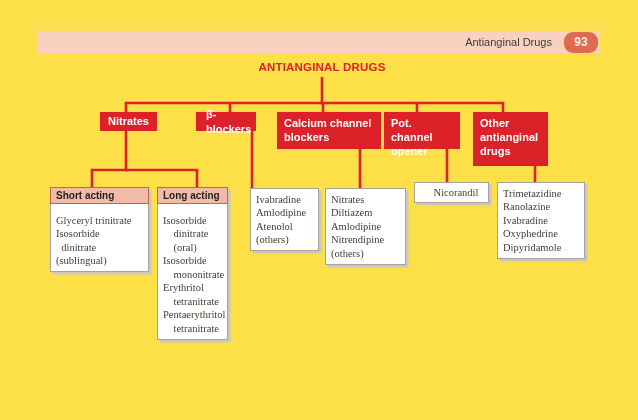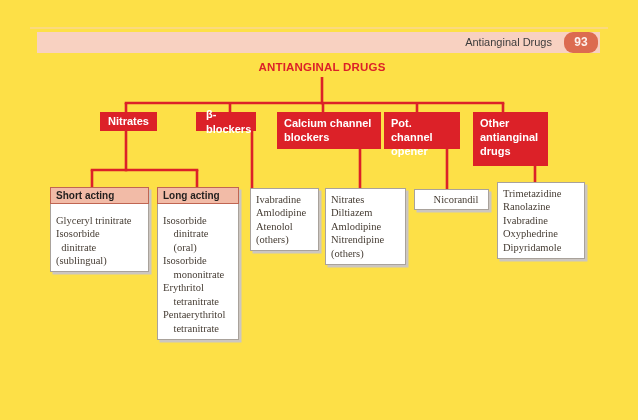--- a/index.html
+++ b/index.html
@@ -26,24 +26,24 @@
   .cat-pco{left:384px;top:112px;width:76px;height:37px;}
   .cat-other{left:473px;top:112px;width:75px;height:54px;}
   .leaf{position:absolute;background:#fff;border:1px solid #a9a29b;box-sizing:border-box;
         box-shadow:2.5px 2.5px 0 #ccc6c0;}
   .leaf-head{background:var(--leaf-head-salmon,#f2bba7);border:1px solid #c06552;margin:-1px -1px 6px -1px;
              font-weight:bold;font-size:10px;color:#221f1e;padding:2px 5px;}
   .leaf-body{font-family:"Liberation Serif",serif;font-size:10.5px;line-height:13.5px;
              color:#453c33;padding:3.5px 5px;}
   .leaf-body div{white-space:pre;}
   .leaf-short{left:50px;top:187px;width:99px;}
-  .leaf-long{left:157px;top:187px;width:82px;}
+  .leaf-long{left:157px;top:187px;width:71px;}
   .leaf-beta{left:250px;top:188px;width:69px;}
   .leaf-ccb{left:325px;top:188px;width:81px;}
-  .leaf-pco{left:414px;top:189px;width:75px;padding-left:9px;}
+  .leaf-pco{left:414px;top:182px;width:75px;padding-left:9px;}
   .leaf-pco .leaf-body{text-align:center;padding:2.5px 2px;}
   .leaf-other{left:497px;top:182px;width:88px;}
 </style>
 </head>
 <body>
 
 <div class="canvas">
 
   <div class="top-rule"></div>
 

